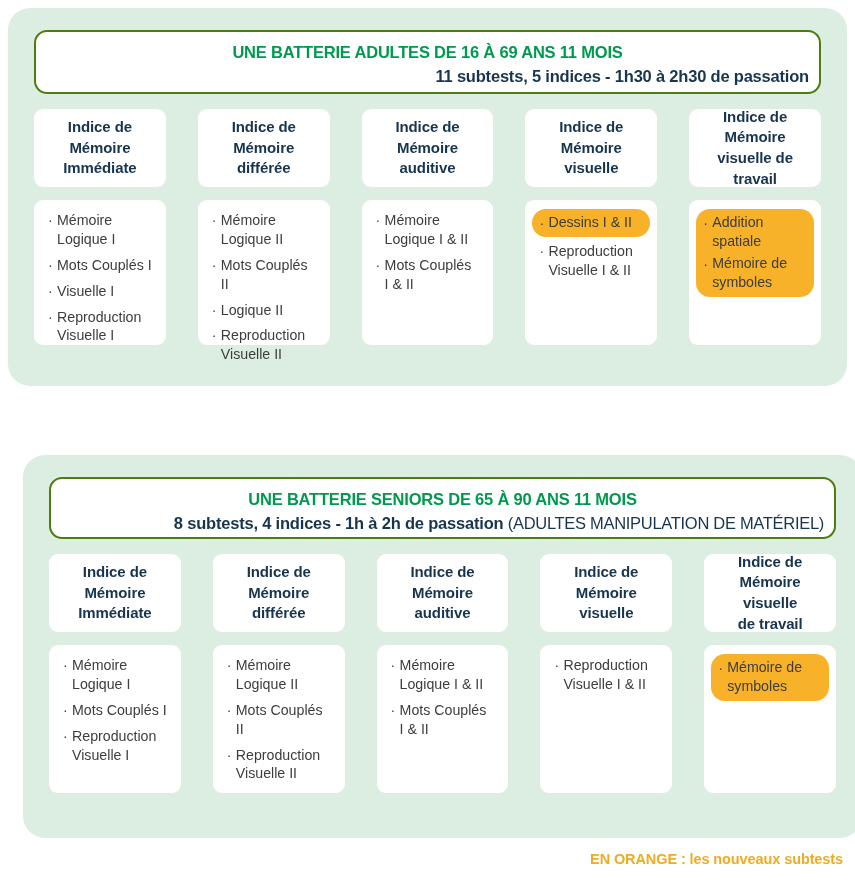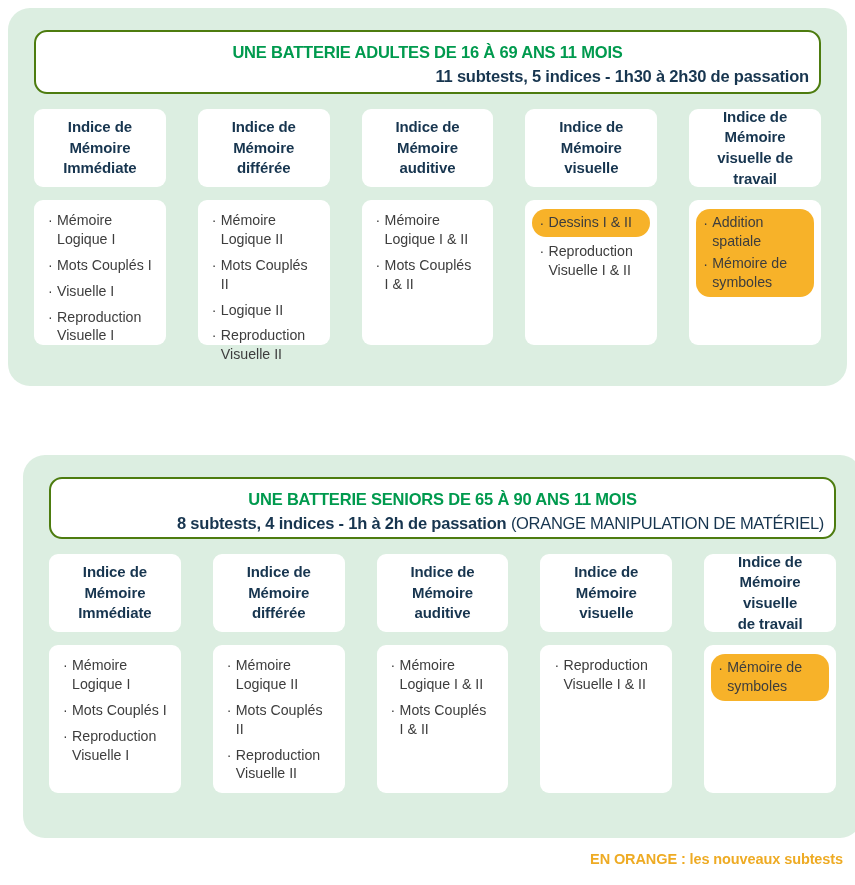--- a/index.html
+++ b/index.html
@@ -245,21 +245,21 @@
                 <span class="item">Mémoire de
 symboles</span>
               </div>
             </div>
           </div>
         </div>
       </div>
       <div class="panel panel--seniors">
         <div class="title-box">
           <span class="title-main">UNE BATTERIE SENIORS DE 65 À 90 ANS 11 MOIS</span>
-          <span class="title-sub"><span>8 subtests, 4 indices - 1h à 2h de passation </span><span class="note">(ORANGE MANIPULATION DE MATÉRIEL)</span></span>
+          <span class="title-sub"><span>8 subtests, 4 indices - 1h à 2h de passation </span><span class="note">(ADULTES MANIPULATION DE MATÉRIEL)</span></span>
         </div>
         <div class="columns">
           <div class="col">
             <div class="head-card">
               <span class="head-text">Indice de
 Mémoire
 Immédiate</span>
             </div>
             <div class="list-card">
               <span class="item">Mémoire

